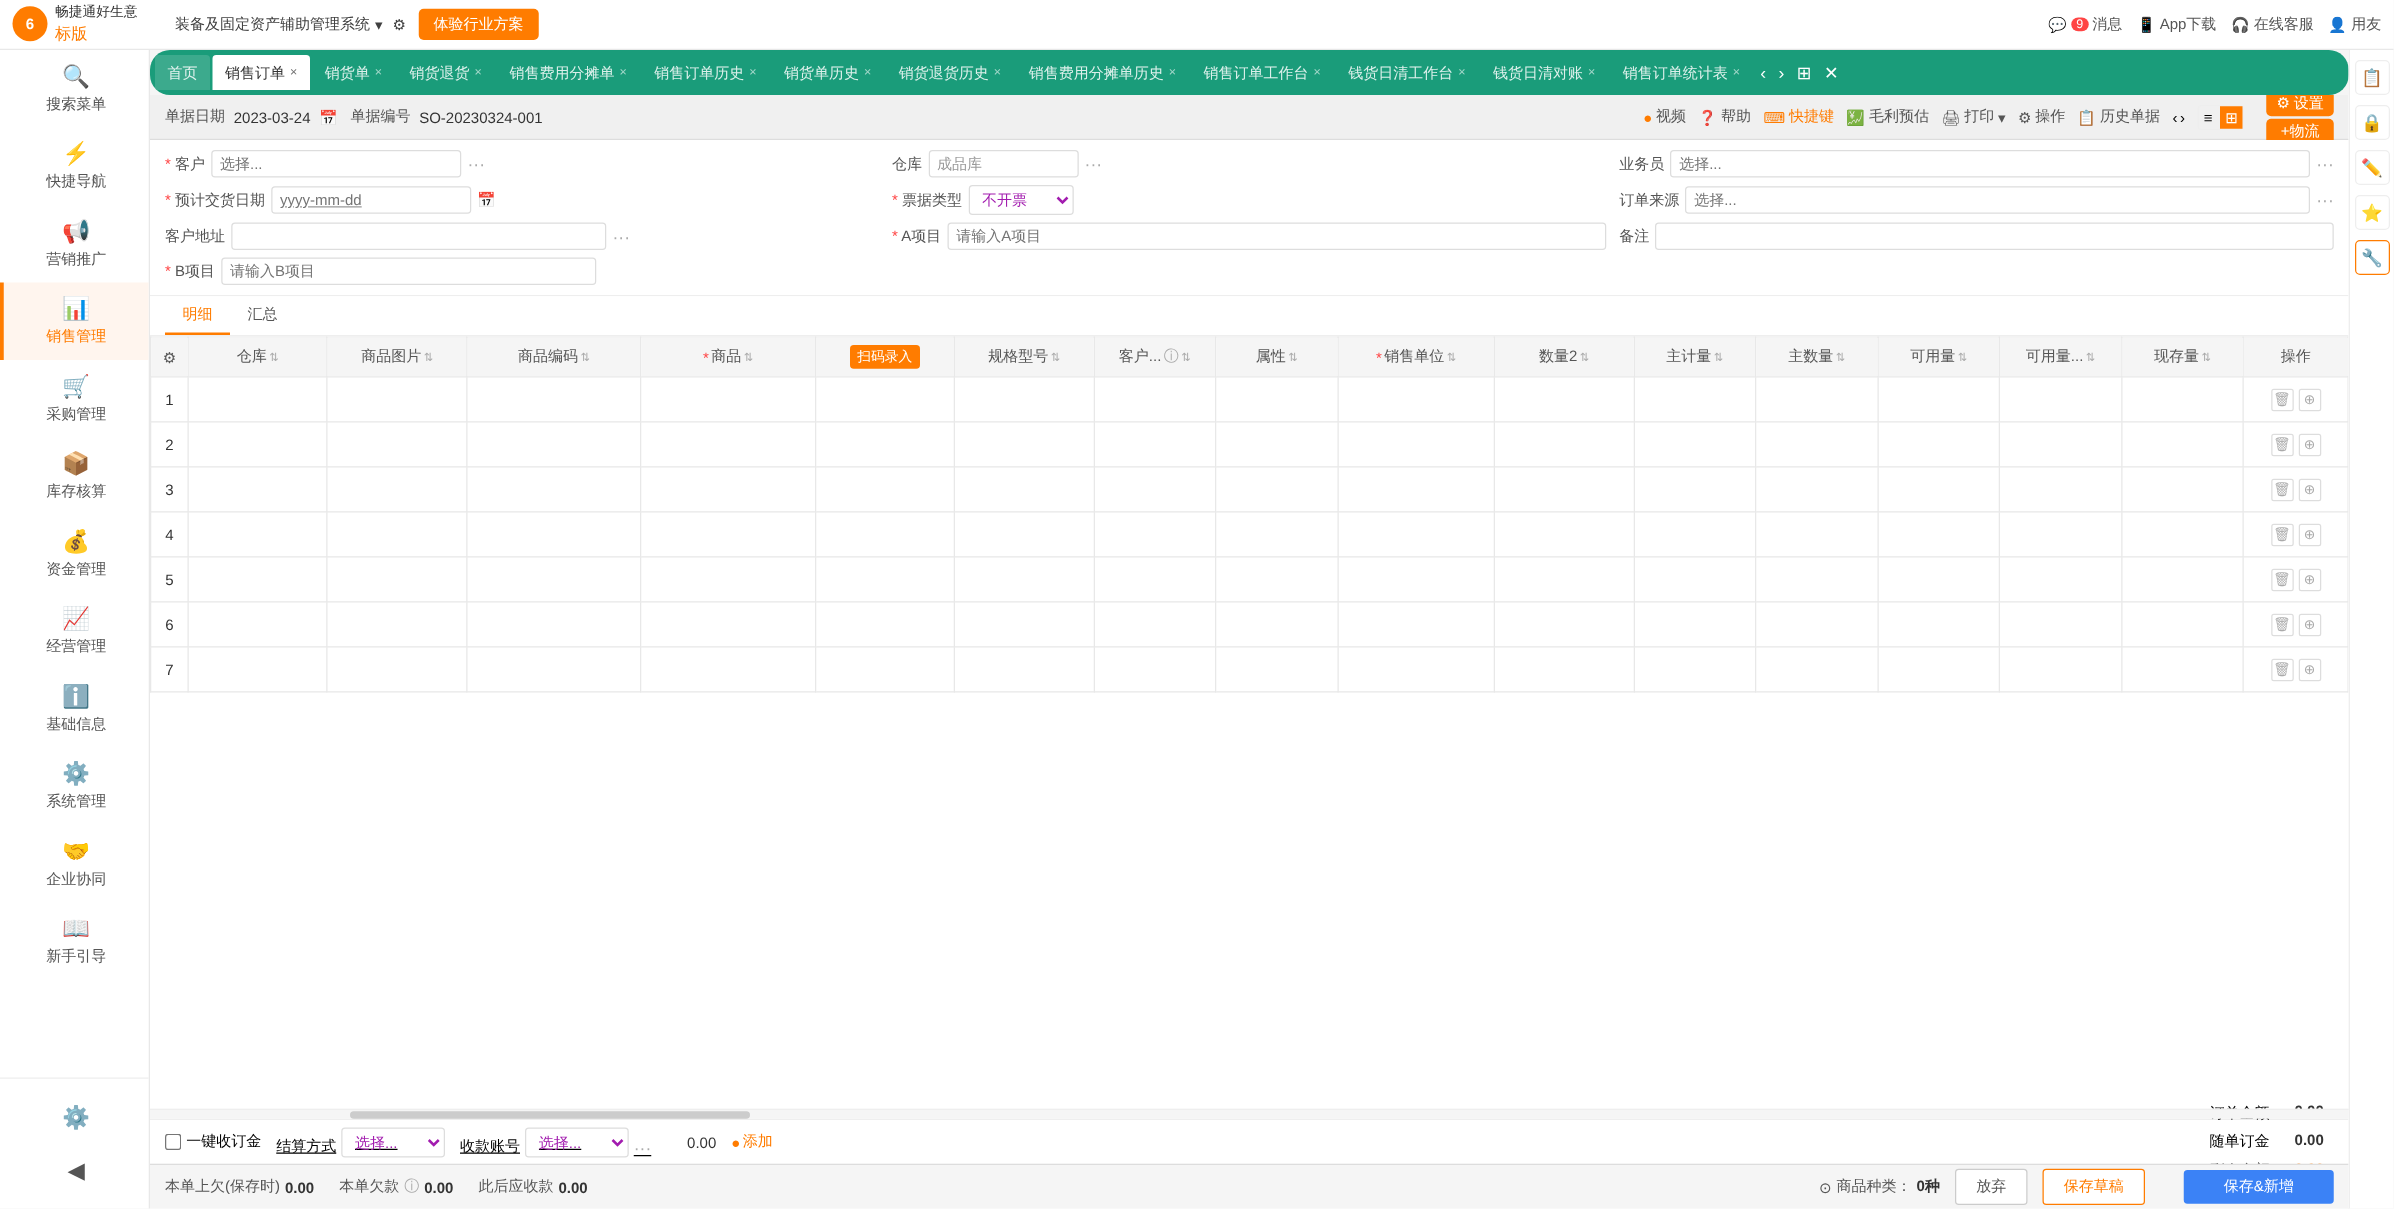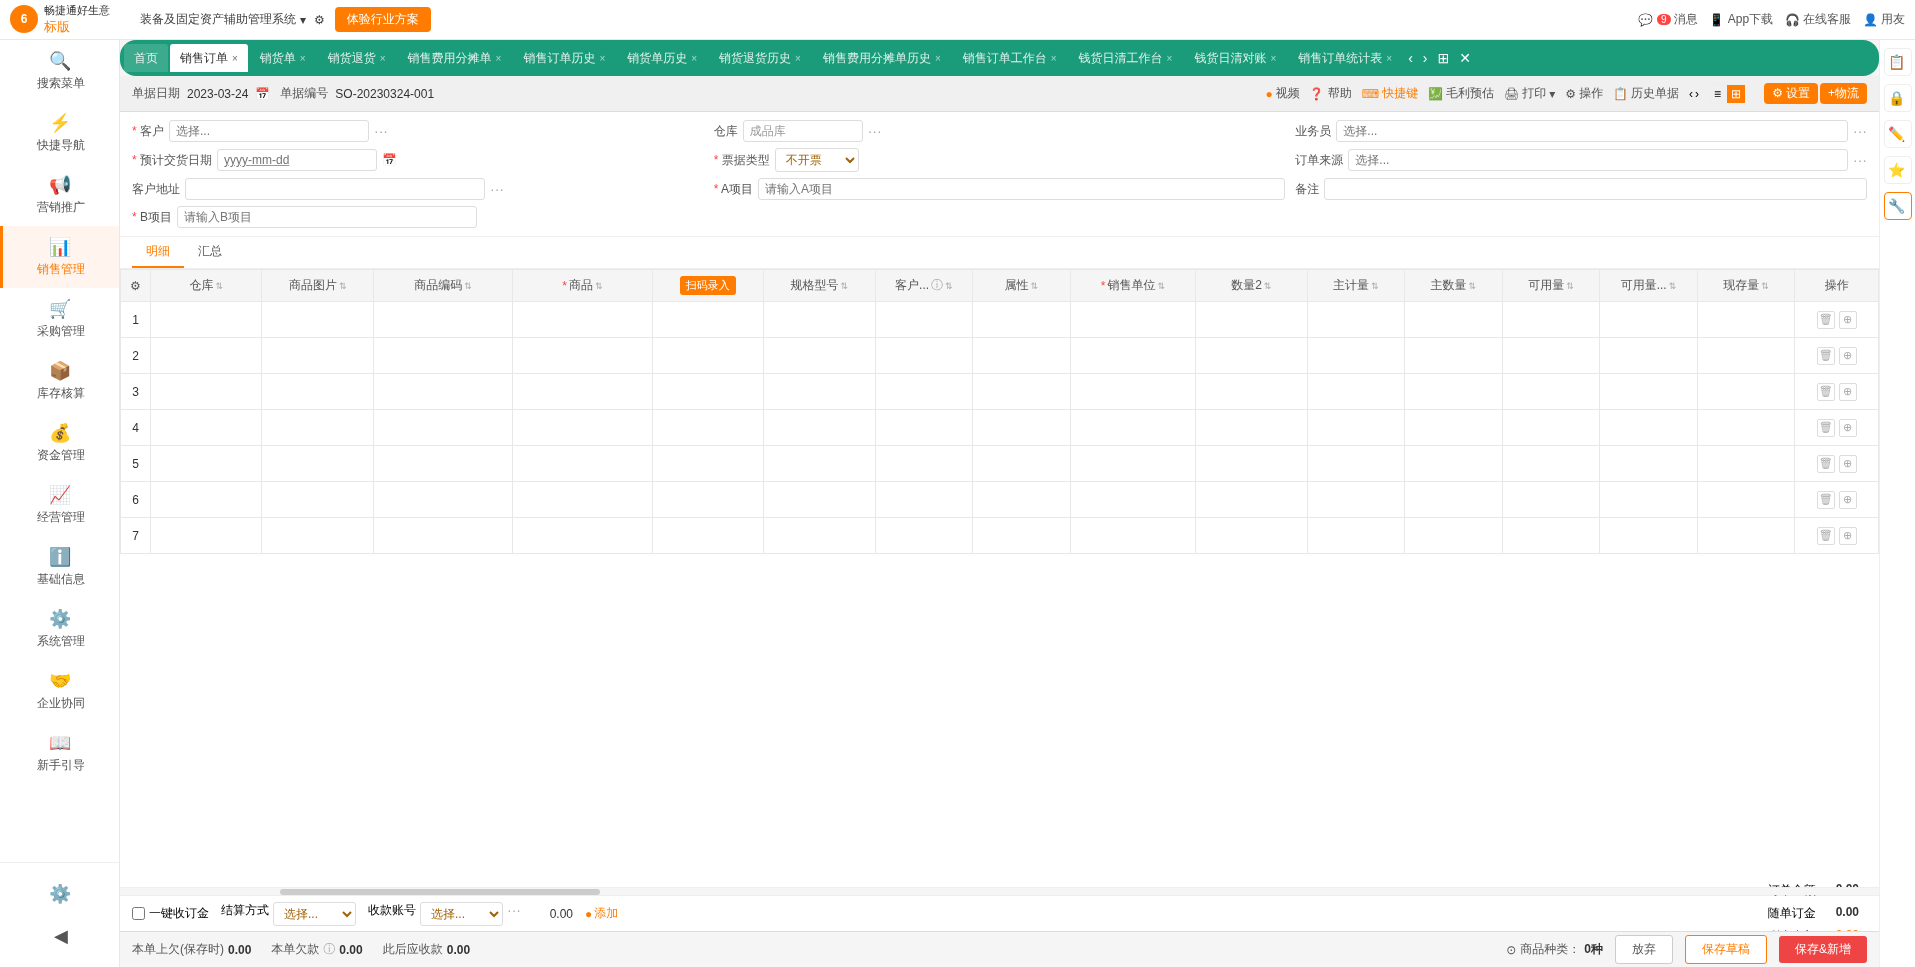--- a/index.html
+++ b/index.html
@@ -223,21 +223,21 @@
       padding: 3px 6px;
       flex: 1;
       color: #999;
       background: #fff;
       min-width: 80px;
     }
     .field-select {
       border: 1px solid #ddd;
       border-radius: 3px;
       padding: 3px 20px 3px 6px;
-      color: #a16207;
+      color: #a21caf;
       background: #fff;
       min-width: 80px;
     }
     .ellipsis-btn {
       color: #aaa;
       cursor: pointer;
       font-size: 14px;
     }
     .cal-icon { color: #aaa; cursor: pointer; }
 
@@ -328,21 +328,21 @@
       height: 36px;
       background: #fff;
       border-top: 1px solid #eee;
       display: flex;
       align-items: center;
       padding: 0 12px;
       gap: 12px;
       flex-shrink: 0;
     }
     .payment-checkbox { display: flex; align-items: center; gap: 4px; }
-    .payment-field { display: flex; align-items: flex-start; gap: 4px; }
+    .payment-field { display: flex; align-items: flex-end; gap: 4px; text-decoration: underline; }
     .payment-amount { color: #333; min-width: 40px; text-align: right; }
     .add-btn {
       color: #ff7c00;
       cursor: pointer;
       display: flex; align-items: center; gap: 2px;
       border: none; background: none;
     }
 
     
     .status-bar {
@@ -371,26 +371,27 @@
     }
     .btn-save {
       border: 1px solid #ff7c00;
       background: #fff;
       color: #ff7c00;
       padding: 5px 16px;
       border-radius: 3px;
       cursor: pointer;
     }
     .btn-save-new {
-      background: #ef4444;
+      background: #3b82f6;
       color: #fff;
       border: none;
-      padding: 5px 16px;
+      padding: 5px 32px;
       border-radius: 3px;
       cursor: pointer;
+      margin-left: 19px;
     }
     .summary-row {
       display: flex;
       justify-content: space-between;
       gap: 20px;
       padding: 2px 0;
       font-size: 12px;
     }
     .summary-value { color: #333; font-weight: bold; }
     .summary-value.orange { color: #ff7c00; }
@@ -639,21 +640,21 @@
           </div>
           <div style="display:flex;gap:2px">
             <span style="cursor:pointer">‹</span>
             <span style="cursor:pointer">›</span>
           </div>
           <div style="display:flex;gap:2px;border:1px solid #eee;border-radius:3px">
             <span style="padding:2px 4px;cursor:pointer">≡</span>
             <span style="padding:2px 4px;cursor:pointer;background:#ff7c00;color:#fff">⊞</span>
           </div>
         </div>
-        <div style="margin-left:8px;display:flex;flex-direction:row;gap:2px">
+        <div style="margin-left:8px;display:flex;flex-direction:column;gap:2px">
           <button class="btn-orange" style="font-size:11px;padding:2px 8px">
             <span>⚙</span>
             <span>设置</span>
           </button>
           <button class="btn-orange" style="font-size:11px;padding:2px 8px">
             <span>+物流</span>
           </button>
         </div>
       </div>
 

